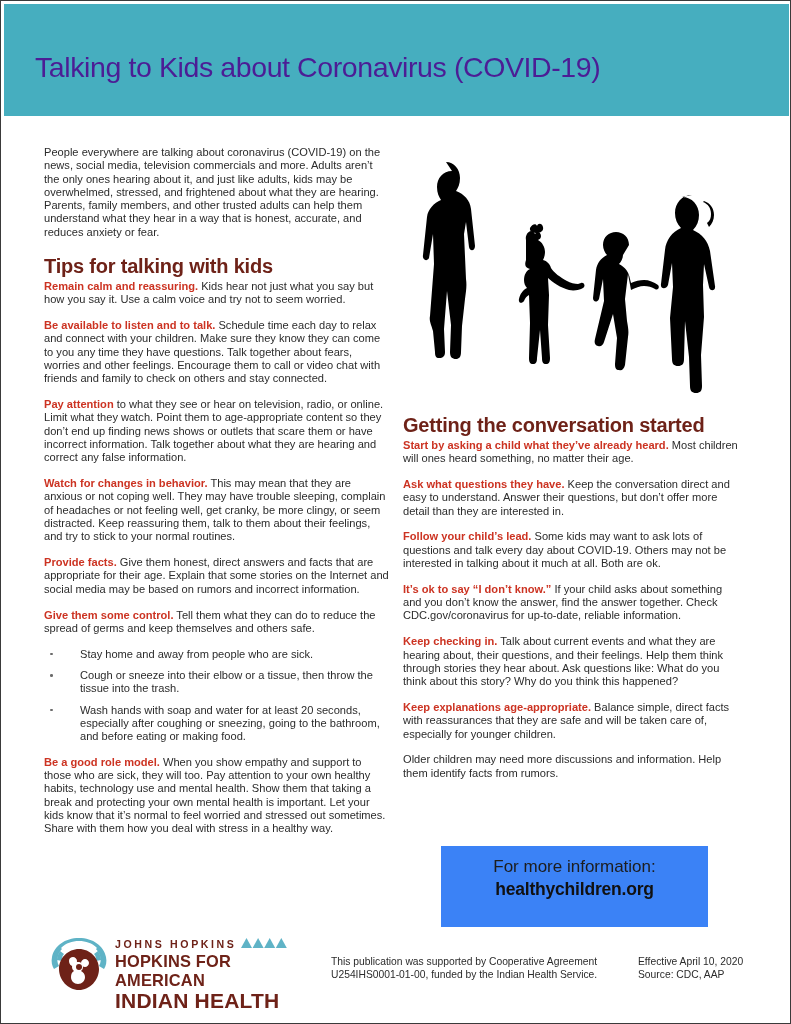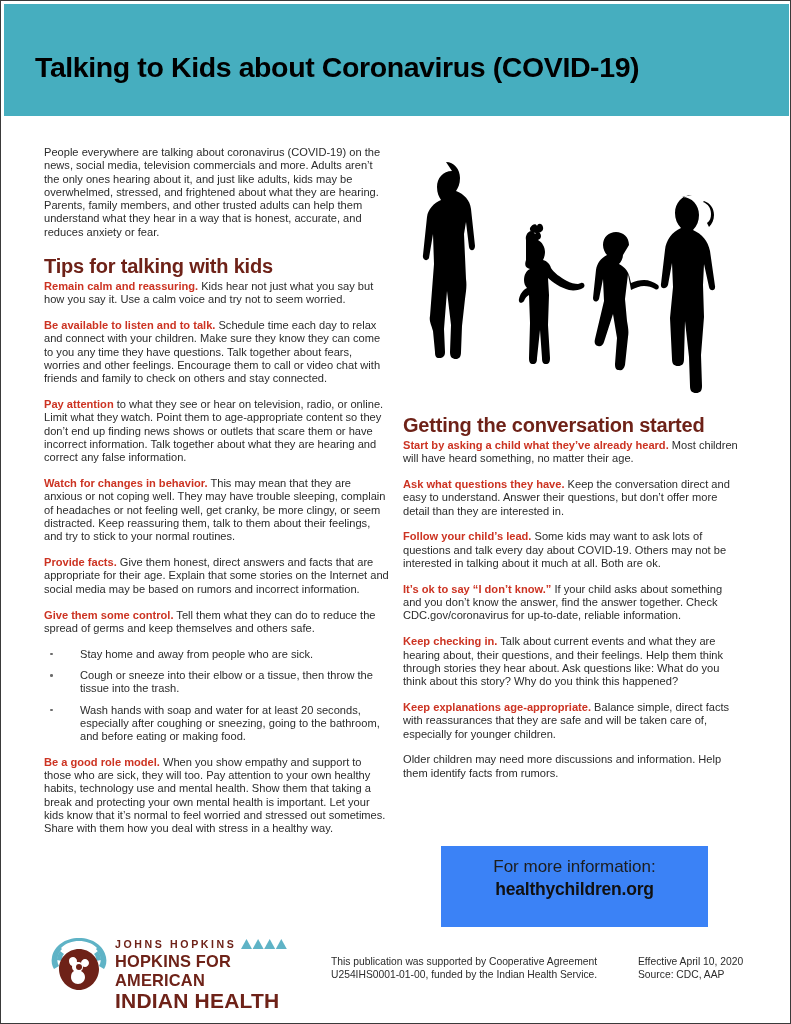--- a/index.html
+++ b/index.html
@@ -9,21 +9,21 @@
     background:#ffffff;box-sizing:border-box;
     border:1px solid #3a3a3a;overflow:hidden;
   }
   
   .banner{
     position:absolute;left:3px;top:3px;width:785px;height:112px;
     background:#46aebf;box-sizing:border-box;
   }
   .banner-title{
     position:absolute;left:31px;top:47px;
-    font-size:28.5px;font-weight:bold;color:#000000;
+    font-size:28.5px;font-weight:normal;color:#4c1d95;
     letter-spacing:-0.4px;white-space:nowrap;
   }
   
   .col-left{
     position:absolute;left:43px;top:145px;width:345px;
     font-size:11.1px;line-height:13.3px;color:#2b2b2b;
     text-align:left;
   }
   .col-right{
     position:absolute;left:402px;top:414px;width:340px;
@@ -62,21 +62,21 @@
   .infobox .l2,.infobox .l3{
     font-size:17.5px;font-weight:bold;color:#111111;line-height:23px;
     letter-spacing:-0.2px;
   }
   
   .footer{position:absolute;left:0;top:930px;width:791px;height:80px;}
   .logo{position:absolute;left:48px;top:3px;width:265px;height:62px;}
   .logo-mark{position:absolute;left:0;top:2px;width:60px;height:56px;}
   .logo-mark svg{display:block;}
   .logo-text{position:absolute;left:66px;top:4px;}
-  .lt-top{display:flex;align-items:center;}
+  .lt-top{display:flex;align-items:flex-start;}
   .lt1{
     font-size:10.6px;font-weight:bold;color:#6e2218;
     letter-spacing:2.6px;line-height:13px;
   }
   .tri{margin-left:4px;line-height:0;}
   .lt2{
     font-size:16.4px;font-weight:bold;color:#6e2218;
     letter-spacing:0.2px;line-height:19px;margin-top:1px;
   }
   .lt3{
@@ -161,21 +161,21 @@
 
     <p class="tip">
       <span class="lead">Be a good role model.</span><span> When you show empathy and support to those who are sick, they will too. Pay attention to your own healthy habits, technology use and mental health. Show them that taking a break and protecting your own mental health is important. Let your kids know that it’s normal to feel worried and stressed out sometimes. Share with them how you deal with stress in a healthy way.</span>
     </p>
   </div>
 
   <div class="col-right">
     <h2 class="sec">Getting the conversation started</h2>
 
     <p class="tip">
-      <span class="lead">Start by asking a child what they’ve already heard.</span><span> Most children will have heard something, no matter their age.</span>
+      <span class="lead">Start by asking a child what they’ve already heard.</span><span> Most children will ones heard something, no matter their age.</span>
     </p>
     <p class="tip">
       <span class="lead">Ask what questions they have.</span><span> Keep the conversation direct and easy to understand. Answer their questions, but don’t offer more detail than they are interested in.</span>
     </p>
     <p class="tip">
       <span class="lead">Follow your child’s lead.</span><span> Some kids may want to ask lots of questions and talk every day about COVID-19. Others may not be interested in talking about it much at all. Both are ok.</span>
     </p>
     <p class="tip">
       <span class="lead">It’s ok to say “I don’t know.”</span><span> If your child asks about something and you don’t know the answer, find the answer together. Check CDC.gov/coronavirus for up-to-date, reliable information.</span>
     </p>

